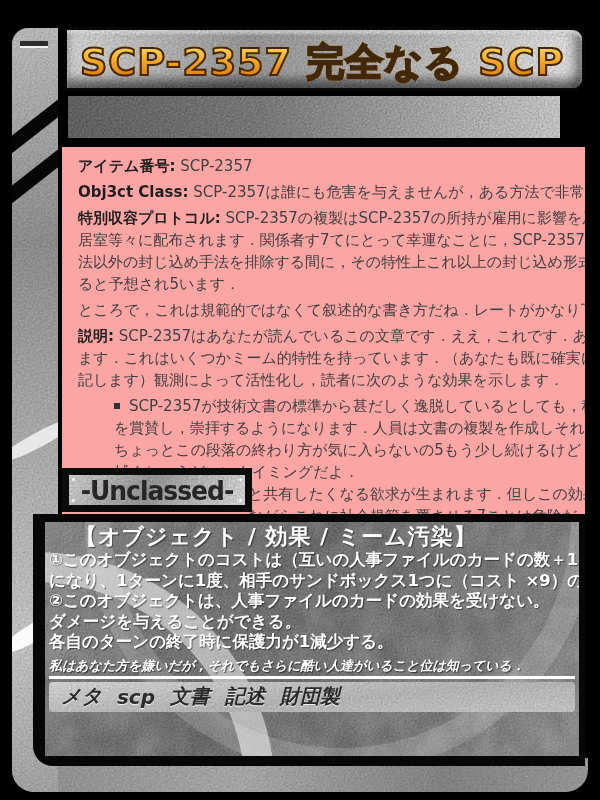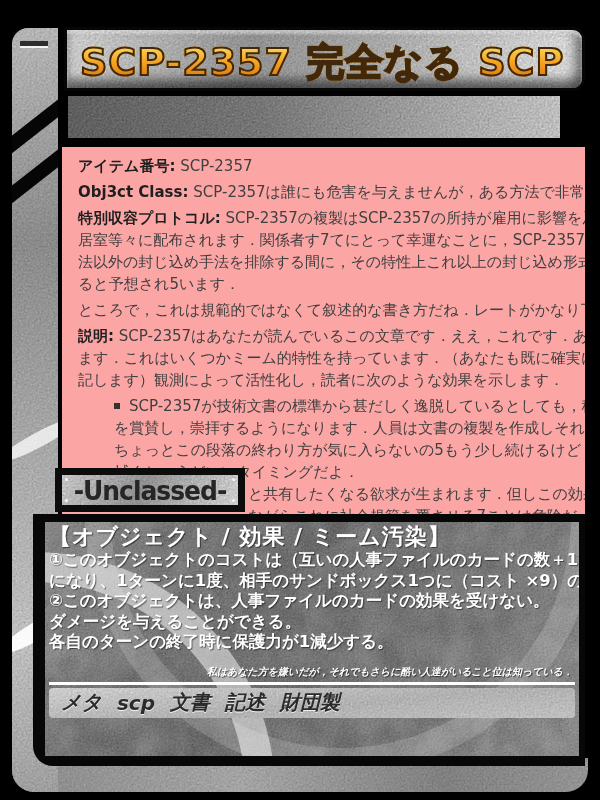--- a/index.html
+++ b/index.html
@@ -45,43 +45,43 @@
   .doc-inner{position:absolute;left:16px;top:8px;width:720px;font-size:15px;line-height:22px;}
   .dline{white-space:pre;height:22px;}
   .gap{height:4px;}
   .b{font-weight:bold;color:#1f1f1f;}
   .bl{margin-left:36px;}
   .bullet-marker{display:inline-block;width:6px;height:6px;background:#333;
     margin-right:9px;vertical-align:2px;}
   .bl-hidden{margin-left:170px;}
 
   
-  .stamp{position:absolute;left:55px;top:468px;width:176px;height:30px;
+  .stamp{position:absolute;left:62px;top:468px;width:176px;height:30px;
     border:7px solid #0c0c0c;z-index:6;
     background:linear-gradient(115deg,#dadada,#9a9a9a 45%,#c2c2c2 72%,#e6e6e6);
     display:flex;align-items:center;justify-content:center;overflow:hidden;}
   .stamp-text{position:relative;z-index:2;font-weight:bold;font-size:25px;color:#262626;
     letter-spacing:-1px;transform:scaleY(1.08);white-space:nowrap;}
   .rivet{position:absolute;width:3px;height:3px;border-radius:50%;background:#f5f5f5;z-index:2;}
   .rv-tl{left:3px;top:3px}.rv-tr{right:3px;top:3px}.rv-bl{left:3px;bottom:3px}.rv-br{right:3px;bottom:3px}
 
   
   .panel{position:absolute;left:33px;top:514px;width:552px;height:252px;box-sizing:border-box;
     background:#070707;border-radius:0 0 0 20px;padding:8px 6px 10px 12px;z-index:4;}
   .panel-inner{position:relative;width:100%;height:100%;overflow:hidden;color:#fff;
     background:linear-gradient(120deg,#828282,#616161 40%,#707070 70%,#868686);}
   .p-arc{position:absolute;border-radius:50%;z-index:1;}
   .arc-a{left:-250px;top:30px;width:420px;height:420px;border:30px solid rgba(255,255,255,.5);}
   .arc-b{left:40px;top:-260px;width:460px;height:460px;border:26px solid rgba(255,255,255,.16);}
   .panel-content{position:relative;z-index:2;padding:2px 4px 0 4px;}
   .p-heading{font-size:22px;font-weight:bold;letter-spacing:1px;line-height:26px;
-    text-shadow:1px 1px 1px rgba(0,0,0,.55);white-space:nowrap;}
+    text-shadow:1px 1px 1px rgba(0,0,0,.55);white-space:nowrap;margin-left:26px;}
   .rule-line{font-size:16.5px;font-weight:bold;line-height:20.5px;white-space:nowrap;
     text-shadow:1px 1px 1px rgba(0,0,0,.5);}
-  .quote{margin-top:11px;text-align:right;font-size:10px;font-weight:bold;font-style:italic;
+  .quote{margin-top:5px;font-size:13px;font-weight:bold;font-style:italic;
     line-height:15px;text-shadow:1px 1px 1px rgba(0,0,0,.6);padding-right:2px;}
   .sep{height:3px;background:#ffffff;margin-top:3px;}
   .tagbar{position:relative;margin-top:3px;height:30px;overflow:hidden;border-radius:4px;
     background:linear-gradient(175deg,#dedede,#bcbcbc 55%,#cecece);
     display:flex;align-items:center;padding-left:12px;gap:15px;}
   .tag{position:relative;z-index:2;font-size:20px;font-weight:bold;font-style:italic;
     color:#2b2b2b;text-shadow:0 1px 0 rgba(255,255,255,.8);white-space:nowrap;}
 </style>
 </head>
 <body>

